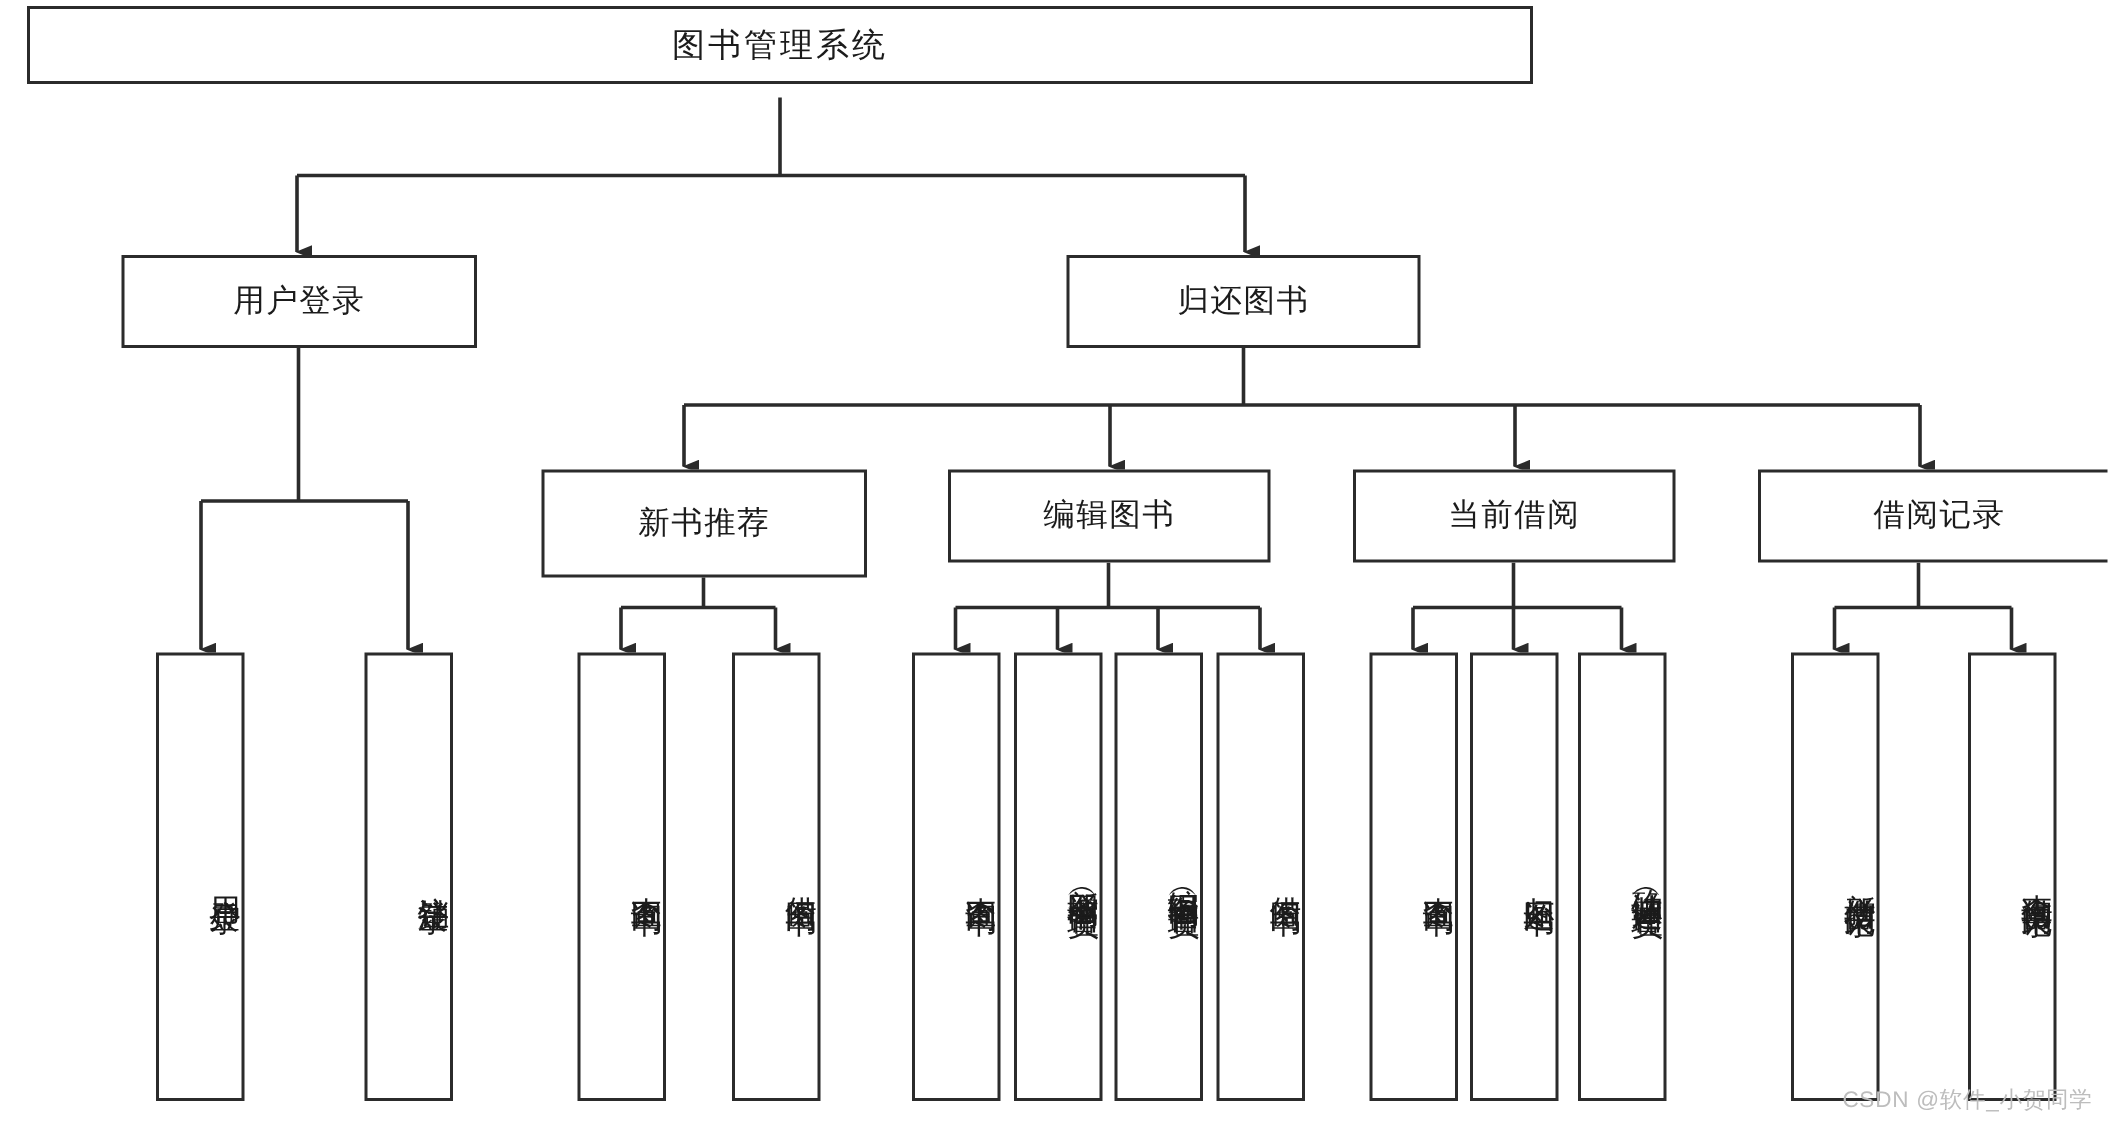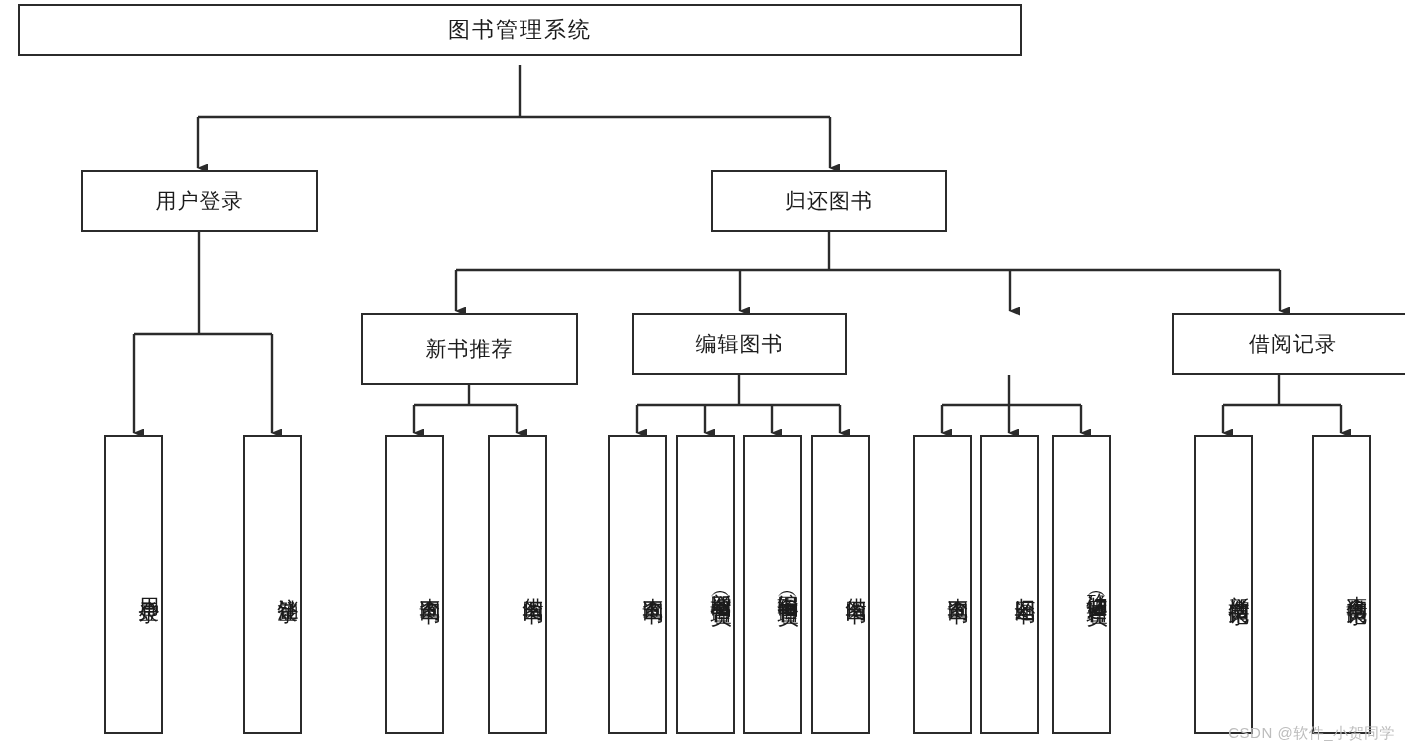--- a/index.html
+++ b/index.html
@@ -126,20 +126,21 @@
   <div class="node horiz" id="root-node" style="left:18px;top:4px;width:1004px;height:52px;">图书管理系统</div>
 
   <div class="node horiz" style="left:81px;top:170px;width:237px;height:62px;">用户登录</div>
 
   <div class="node horiz" style="left:711px;top:170px;width:236px;height:62px;">归还图书</div>
 
   <div class="node horiz" style="left:361px;top:313px;width:217px;height:72px;">新书推荐</div>
 
   <div class="node horiz" style="left:632px;top:313px;width:215px;height:62px;">编辑图书</div>
 
+  <div class="node horiz" style="left:902px;top:313px;width:215px;height:62px;">当前借阅</div>
 
   <div class="node horiz" style="left:1172px;top:313px;width:242px;height:62px;">借阅记录</div>
 
   <div class="node vert" style="left:104px;top:435px;width:59px;height:299px;">
     <span>用户登录</span>
   </div>
   <div class="node vert" style="left:243px;top:435px;width:59px;height:299px;">
     <span>注销登录</span>
   </div>
 

